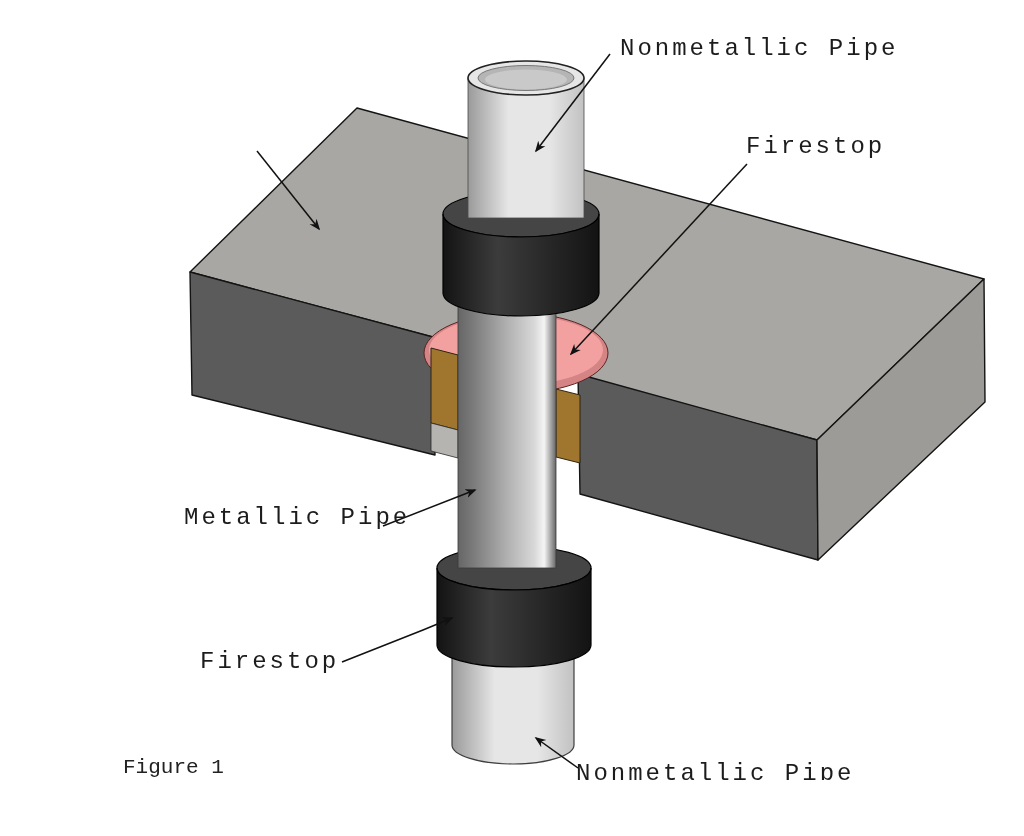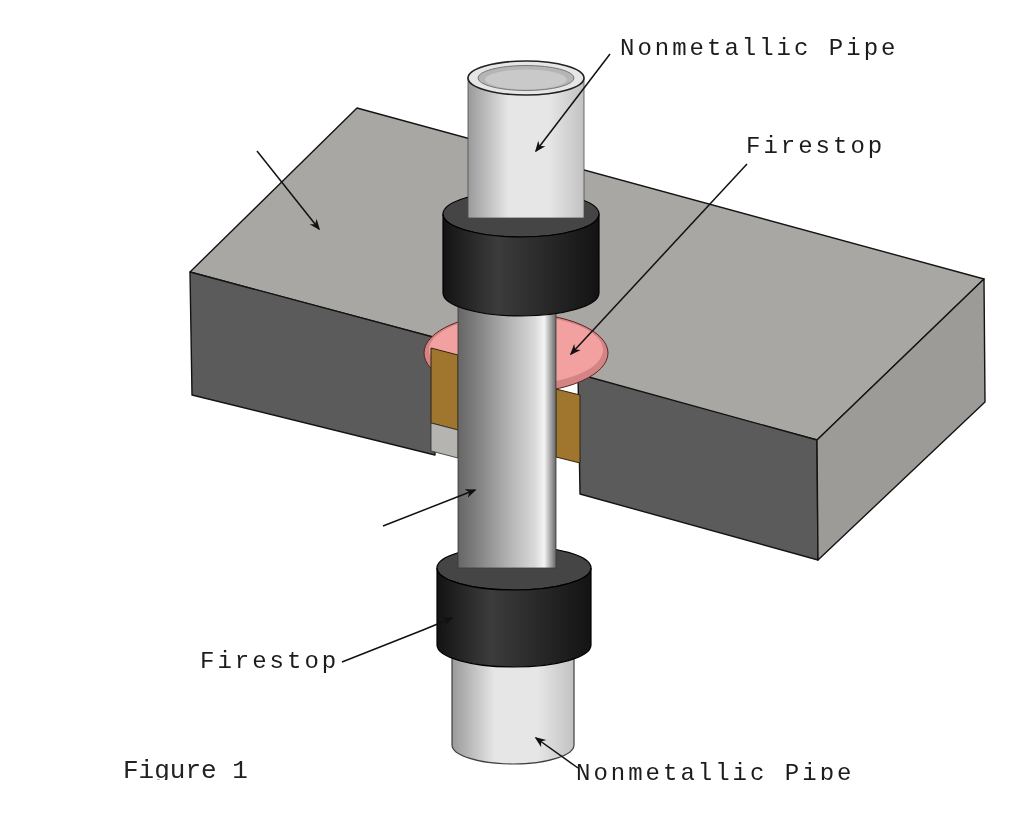--- a/index.html
+++ b/index.html
@@ -15,21 +15,21 @@
   .callout{
     position:absolute;
     font-size:24px;
     letter-spacing:3px;
     color:#1c1c1c;
     white-space:nowrap;
     font-weight:400;
   }
   .caption{
     position:absolute;
-    font-size:26px;
+    font-size:21px;
     letter-spacing:0;
     color:#222222;
     white-space:nowrap;
     font-weight:400;
   }
 </style>
 </head>
 <body>
 
 <div class="stage">
@@ -103,20 +103,21 @@
       <path d="M342,662 L423,630 L452,618" marker-end="url(#arrowHead)"></path>
       <path d="M578,768 L536,738" marker-end="url(#arrowHead)"></path>
     </g>
   </svg>
 
   <div class="callout" style="left:620px;top:35px;">Nonmetallic Pipe</div>
 
 
   <div class="callout" style="left:746px;top:133px;">Firestop</div>
 
+  <div class="callout" style="left:184px;top:504px;">Metallic Pipe</div>
 
   <div class="callout" style="left:200px;top:648px;">Firestop</div>
 
   <div class="callout" style="left:576px;top:760px;">Nonmetallic Pipe</div>
 
   <div class="caption" style="left:123px;top:756px;">Figure 1</div>
 
 </div>
 
 </body></html>

